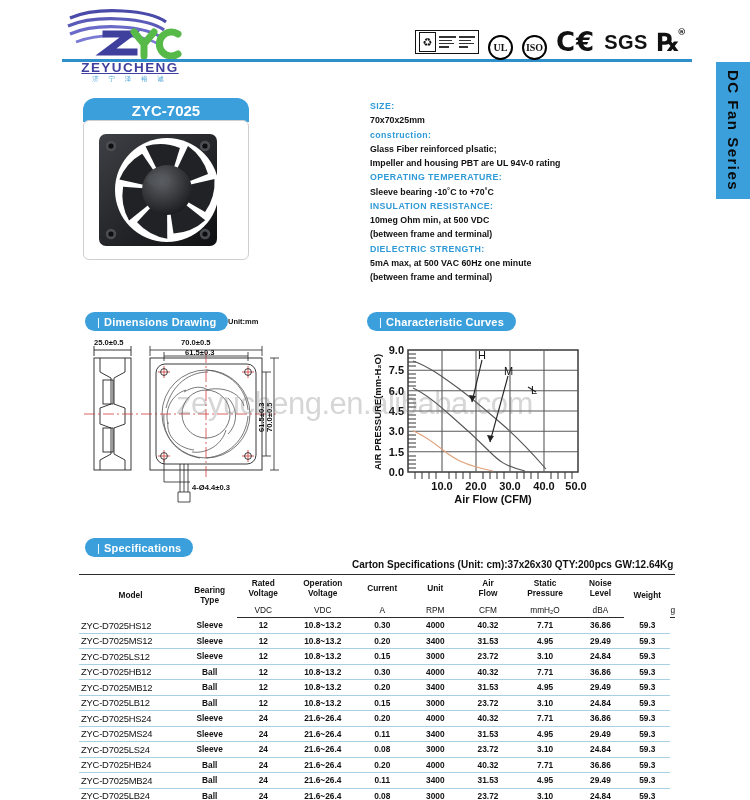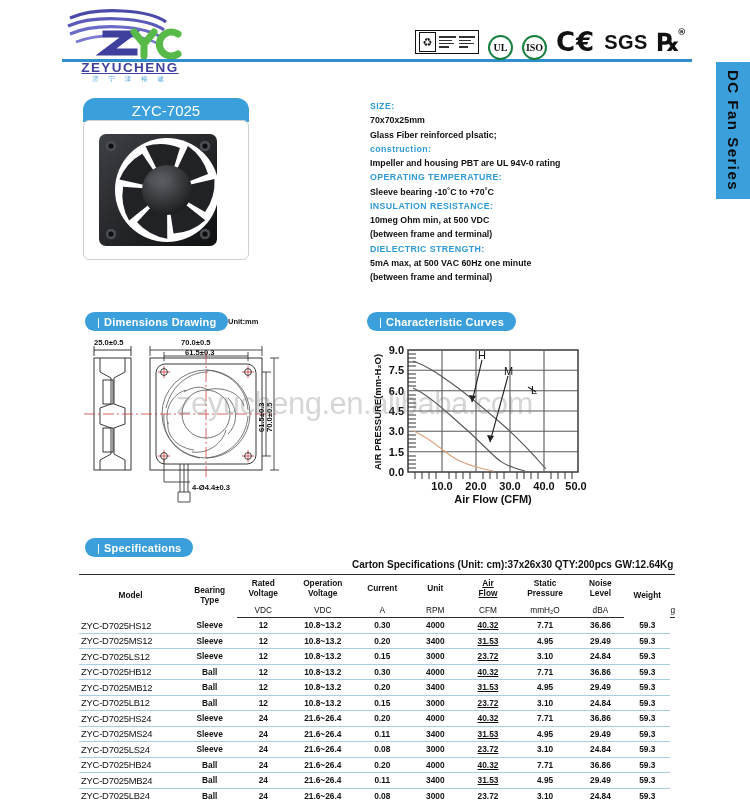--- a/index.html
+++ b/index.html
@@ -42,21 +42,21 @@
     display:flex; align-items:center; justify-content:center;
     font-size: 11px; line-height: 1;
   }
   .cert-lines { display:flex; flex-direction:column; gap:1.6px; flex:1; }
   .cert-lines i { display:block; height:1.6px; background:#333; }
   .cert-lines i:nth-child(1){width:100%}
   .cert-lines i:nth-child(2){width:78%}
   .cert-lines i:nth-child(3){width:92%}
   .cert-lines i:nth-child(4){width:60%}
   .cert-circ {
-    width: 25px; height: 25px; border: 2px solid #15803d; border-radius: 50%;
+    width: 25px; height: 25px; border: 2px solid #000000; border-radius: 50%;
     display:flex; align-items:center; justify-content:center;
     font-size: 10px; font-weight: 700; font-family:"Liberation Serif", serif;margin-top:10px;
   }
   .cert-ce { font-size: 26px; font-weight: 700; letter-spacing: 1px; line-height: 1;
     font-family: "DejaVu Sans", sans-serif; }
   .cert-sgs { font-size: 20px; font-weight: 700; letter-spacing: 0.5px; line-height:1; }
   .cert-ul-reg {
     font-size: 25px; font-weight: 700; line-height: 1;
     font-family: "DejaVu Sans", sans-serif; position: relative;
   }
@@ -70,21 +70,21 @@
   #series-tab span {
     display: block; writing-mode: vertical-rl; text-orientation: mixed;
     font-size: 15px; font-weight: 700; color: #0a0a0a;
     letter-spacing: 1.5px; padding: 8px 0 0 9px;
   }
 
   
   #prod-title {
     position: absolute; left: 83px; top: 98px; width: 166px; height: 24px;
     background: #3a9fdb; border-radius: 12px 12px 0 0;
-    color: #ffffff; font-size: 15px; font-weight: 400;
+    color: #ffffff; font-size: 15px; font-weight: 700;
     display:flex; align-items:center; justify-content:center;
   }
   #prod-card {
     position: absolute; left: 83px; top: 120px; width: 166px; height: 140px;
     border: 1px solid #cfcfcf; border-radius: 6px; background: #fff;
   }
   #fan-photo { position:absolute; left: 8px; top: 5px; }
 
   
   #spec-text {
@@ -151,21 +151,21 @@
   #spec-table td.model {
     text-align: left; padding-left: 2px; font-weight: 500;
     font-size: 9.4px; letter-spacing: -0.2px;
   }
   .c-model { width: 108px; }
   .c-bear  { width: 58px; }
   .c-rv    { width: 54px; }
   .c-ov    { width: 70px; }
   .c-cur   { width: 54px; }
   .c-spd   { width: 58px; }
-  .c-af    { width: 54px; text-decoration: underline; }
+  .c-af    { width: 54px; }
   .c-sp    { width: 66px; }
   .c-nl    { width: 50px; }
   .c-wt    { width: 48px; }
 </style>
 </head>
 <body>
 
 <div id="page">
 
   <div id="logo-block">
@@ -263,22 +263,22 @@
           </g>
       </g>
       <circle cx="75" cy="64" r="25" fill="url(#hubg)"></circle>
       <ellipse cx="67" cy="54" rx="12" ry="7" fill="#55585e" opacity="0.45"></ellipse>
     </svg>
   </div>
 
   <div id="spec-text">
     <div><span class="sp-h">SIZE:</span></div>
     <div><span class="sp-v">70x70x25mm</span></div>
+    <div><span class="sp-h">construction:</span></div>
     <div><span class="sp-v">Glass Fiber reinforced plsatic;</span></div>
-    <div><span class="sp-h">construction:</span></div>
     <div><span class="sp-v">Impeller and housing PBT are UL 94V-0 rating</span></div>
     <div><span class="sp-h">OPERATING TEMPERATURE:</span></div>
     <div><span class="sp-v">Sleeve bearing  -10˚C to +70˚C</span></div>
     <div><span class="sp-h">INSULATION RESISTANCE:</span></div>
     <div><span class="sp-v">10meg Ohm min, at 500 VDC</span></div>
     <div><span class="sp-v">(between frame and terminal)</span></div>
     <div><span class="sp-h">DIELECTRIC STRENGTH:</span></div>
     <div><span class="sp-v">5mA max, at 500 VAC 60Hz one minute</span></div>
     <div><span class="sp-v">(between frame and terminal)</span></div>
   </div>

